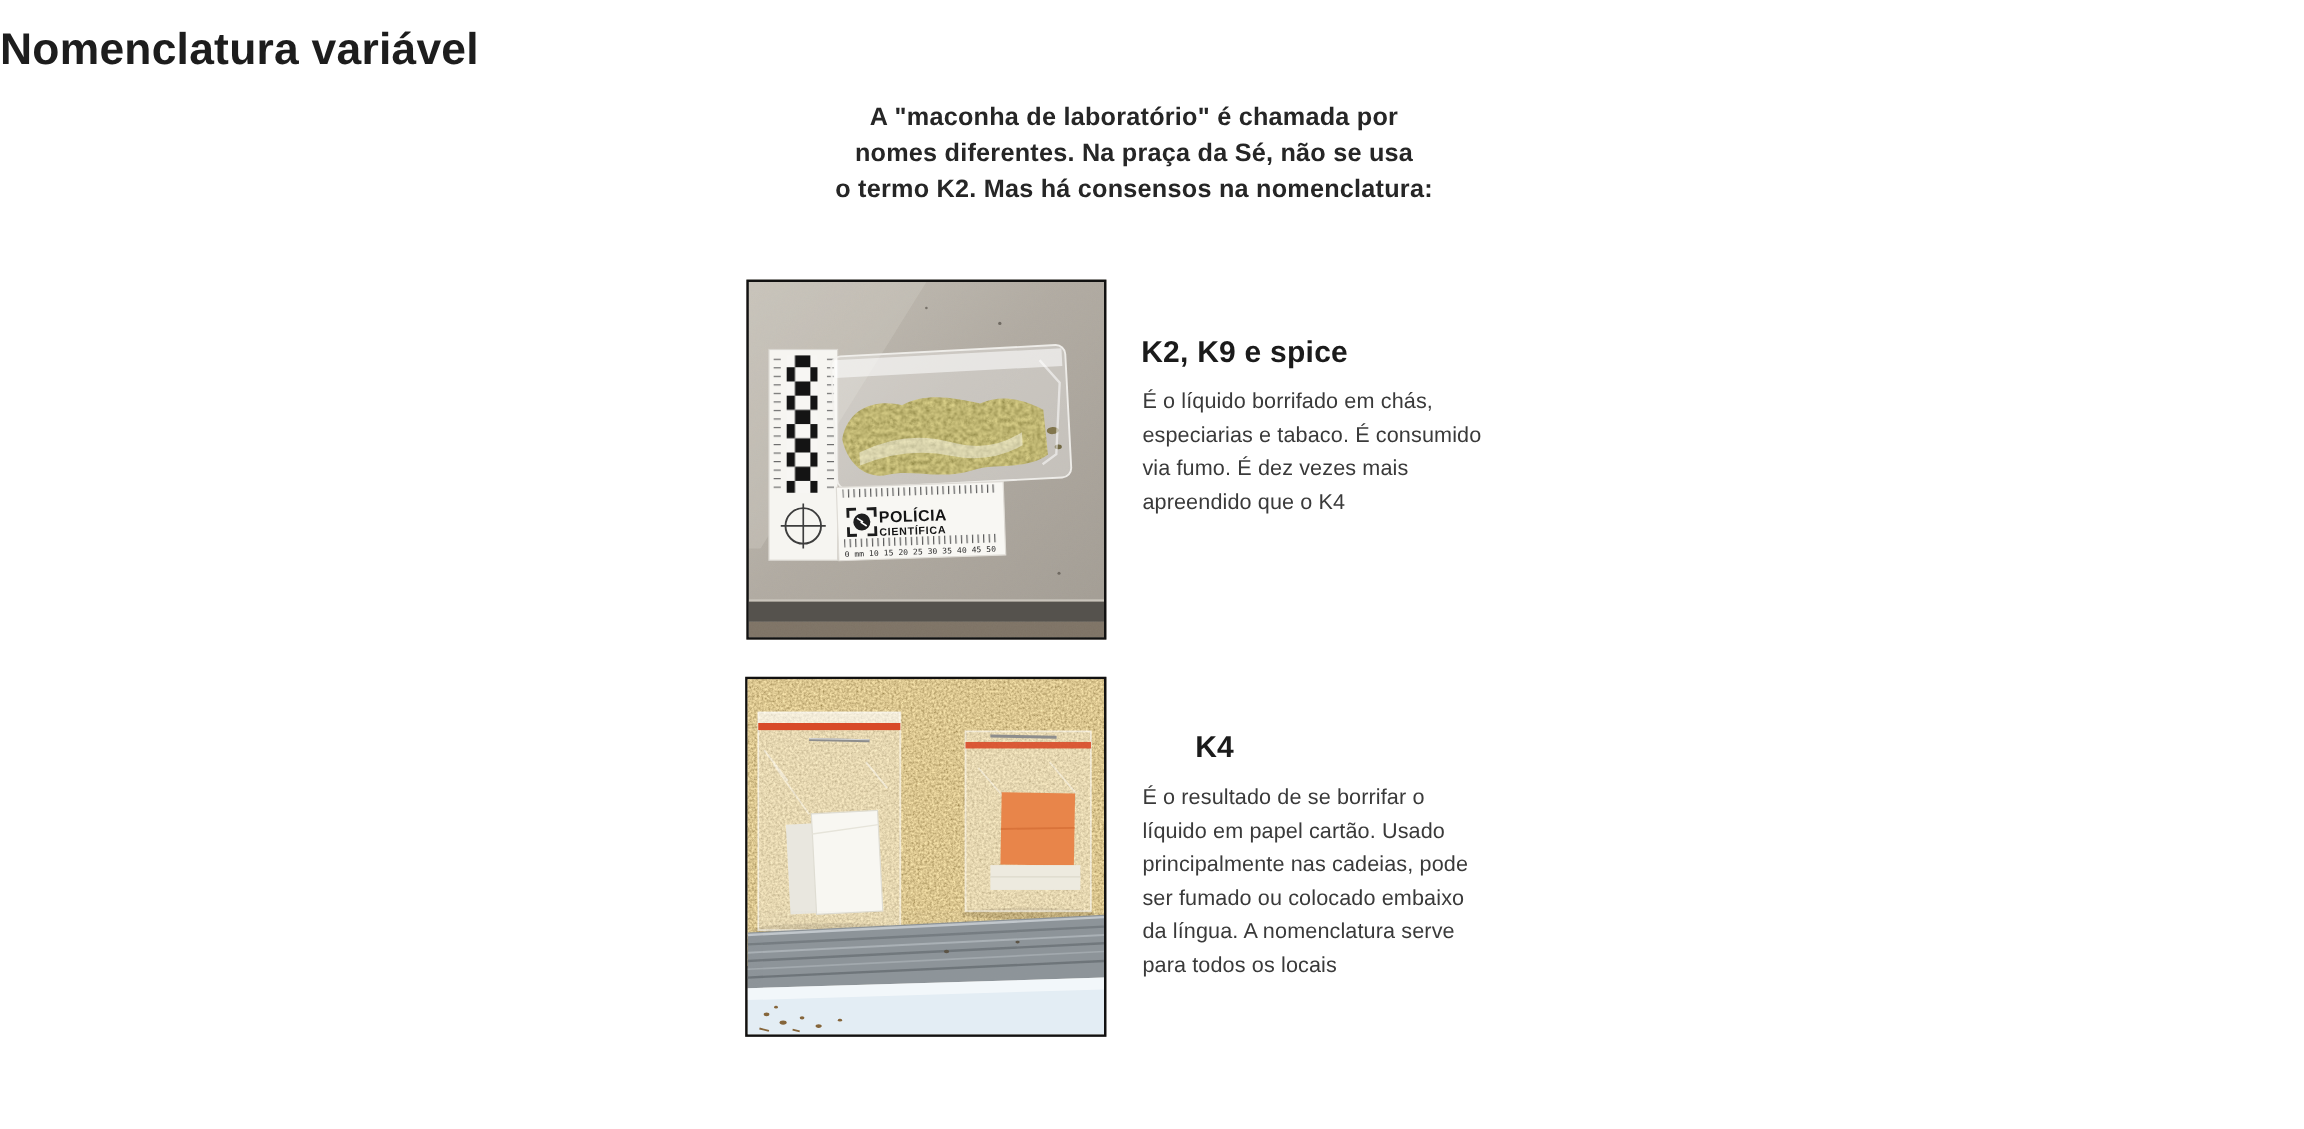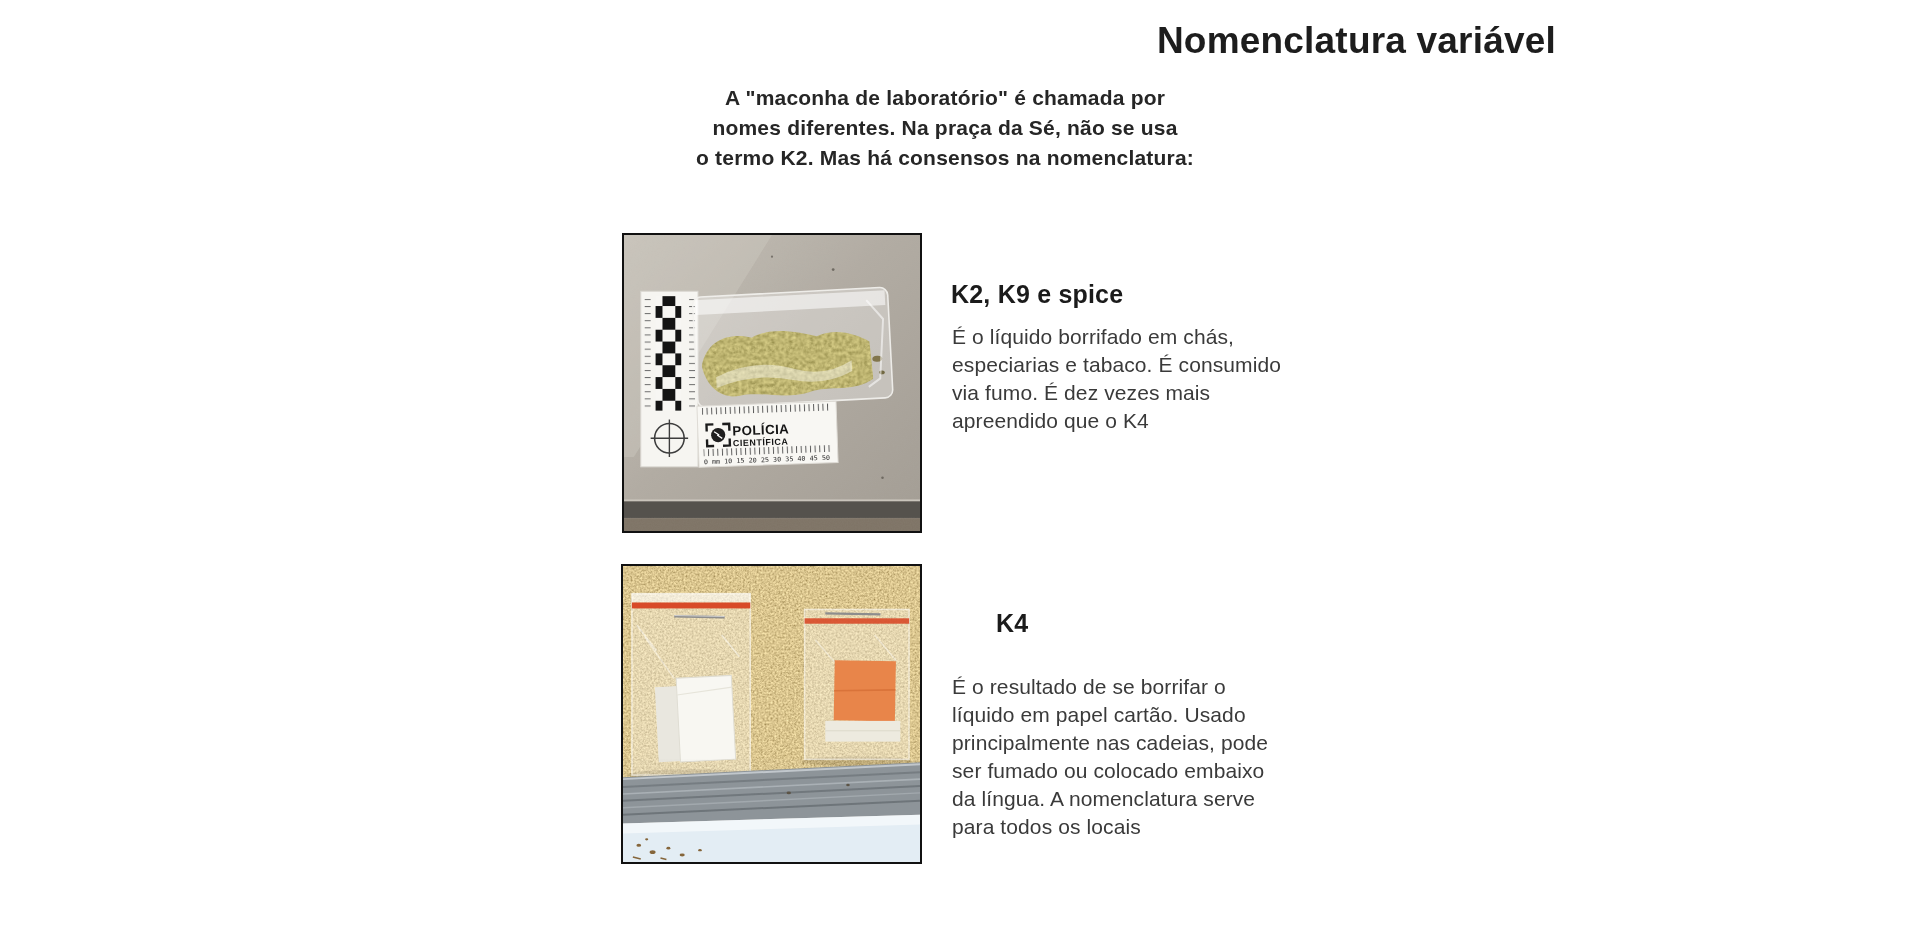--- a/index.html
+++ b/index.html
@@ -1,21 +1,21 @@
 <!DOCTYPE html>
 <html lang="pt"><head>
 <meta charset="utf-8">
 <style>
   html,body{margin:0;padding:0;background:#ffffff;}
   .page{
     position:relative;width:1920px;height:941px;background:#ffffff;overflow:hidden;
     font-family:"Liberation Sans",sans-serif;color:#1e1e1e;
   }
   .page-title{
-    position:absolute;top:-7px;left:0;width:1556px;text-align:right;
+    position:absolute;top:-7px;left:0;width:1556px;text-align:left;
     font-size:37px;font-weight:800;letter-spacing:.2px;color:#1d1d1d;line-height:46px;
     white-space:pre-line;
   }
   .intro{
     position:absolute;top:62px;left:0;width:1890px;text-align:center;
     font-size:21px;font-weight:700;color:#262626;line-height:30px;
     white-space:pre-line;letter-spacing:.2px;
   }
   .photo{
     position:absolute;width:300px;height:300px;border:2px solid #111;
@@ -24,25 +24,25 @@
   .photo svg{display:block;width:100%;height:100%;}
   #photo-k2{left:622px;top:233px;}
   #photo-k4{left:621px;top:564px;width:301px;}
   .sec-heading{
     position:absolute;left:951px;font-size:25px;font-weight:800;color:#1b1b1b;
     line-height:30px;letter-spacing:.2px;white-space:pre-line;
   }
   #heading-k2{top:258px;}
   #heading-k4{top:587px;margin-left:45px;}
   .sec-body{
-    position:absolute;left:952px;width:340px;font-size:21px;font-weight:400;
+    position:absolute;left:952px;width:340px;font-size:18px;font-weight:400;
     color:#3a3a3a;line-height:28px;white-space:pre-line;letter-spacing:.1px;
   }
   #body-k2{top:302px;}
-  #body-k4{top:652px;}
+  #body-k4{top:632px;}
   .ruler-brand-big{font-family:"Liberation Sans",sans-serif;font-weight:bold;font-size:13.5px;fill:#141414;letter-spacing:.4px;}
   .ruler-brand-small{font-family:"Liberation Sans",sans-serif;font-weight:bold;font-size:9px;fill:#141414;letter-spacing:.6px;}
   .ruler-numbers{font-family:"DejaVu Sans Mono",monospace;font-size:6.5px;fill:#2c2c2c;}
 </style>
 </head>
 <body>
 
 <div class="page">
 
   <h1 class="page-title">Nomenclatura variável</h1>

